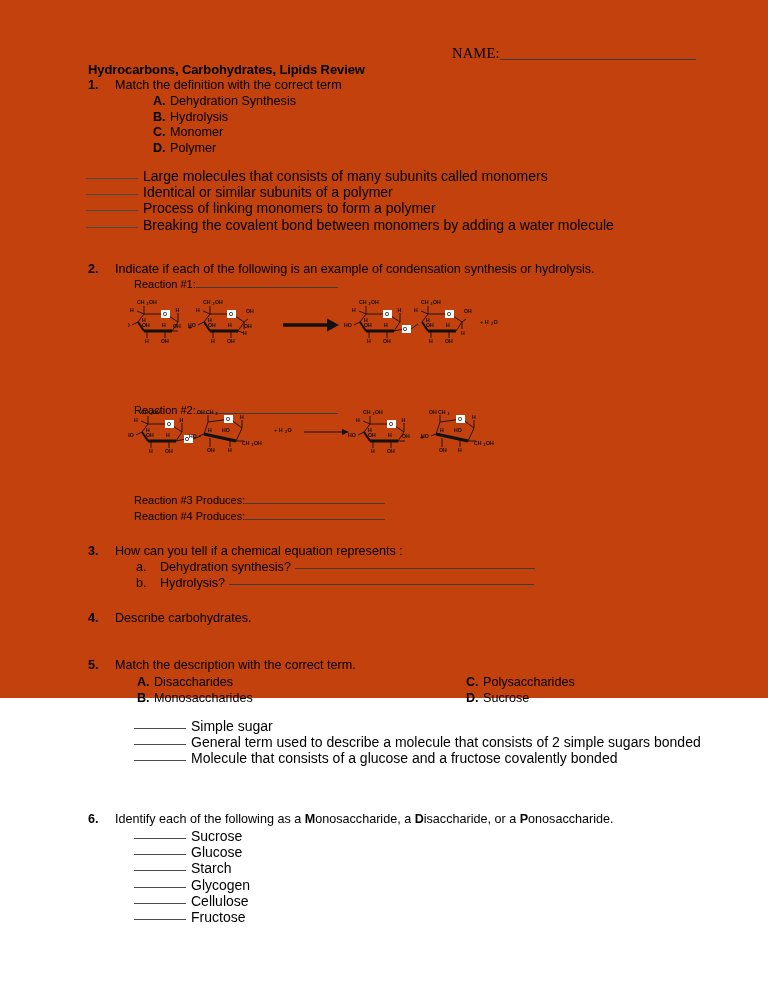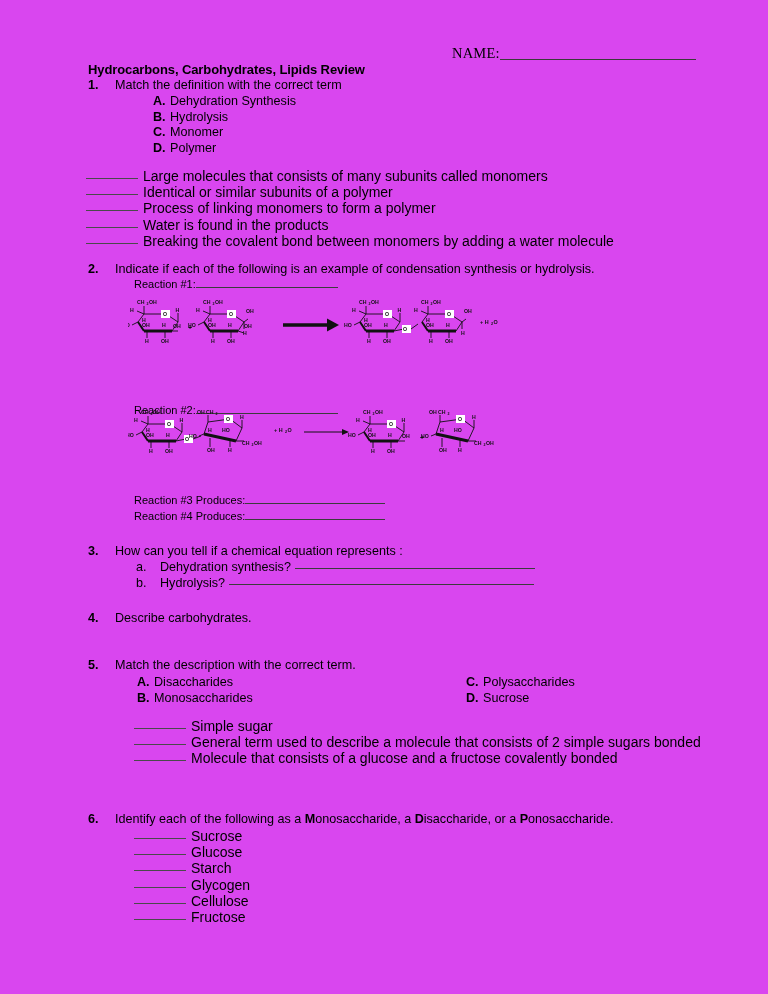--- a/index.html
+++ b/index.html
@@ -11,22 +11,22 @@
     width: 768px;
     height: 994px;
     font-family: "Liberation Sans", sans-serif;
     color: #000000;
     position: relative;
     overflow: hidden;
   }
   .page {
     position: relative;
     width: 768px;
-    height: 994px;
-    background: #d946ef;
+    height: 698px;
+    background: #c2410c;
     text-decoration: underline;
   }
 
   
   .name-row {
     position: absolute;
     left: 452px;
     top: 46px;
     display: flex;
     align-items: flex-end;
@@ -179,24 +179,20 @@
       <span class="blank-line"></span>
       <span>Large molecules that consists of many subunits called monomers</span>
     </div>
     <div class="blank-row">
       <span class="blank-line"></span>
       <span>Identical or similar subunits of a polymer</span>
     </div>
     <div class="blank-row">
       <span class="blank-line"></span>
       <span>Process of linking monomers to form a polymer</span>
-    </div>
-    <div class="blank-row">
-      <span class="blank-line"></span>
-      <span>Water is found in the products</span>
     </div>
     <div class="blank-row">
       <span class="blank-line"></span>
       <span>Breaking the covalent bond between monomers by adding a water molecule</span>
     </div>
   </div>
 
   <div class="q" style="top:262px;">
     <span class="num">2.</span>
     <span class="qtext">Indicate if each of the following is an example of condensation synthesis or hydrolysis.</span>

